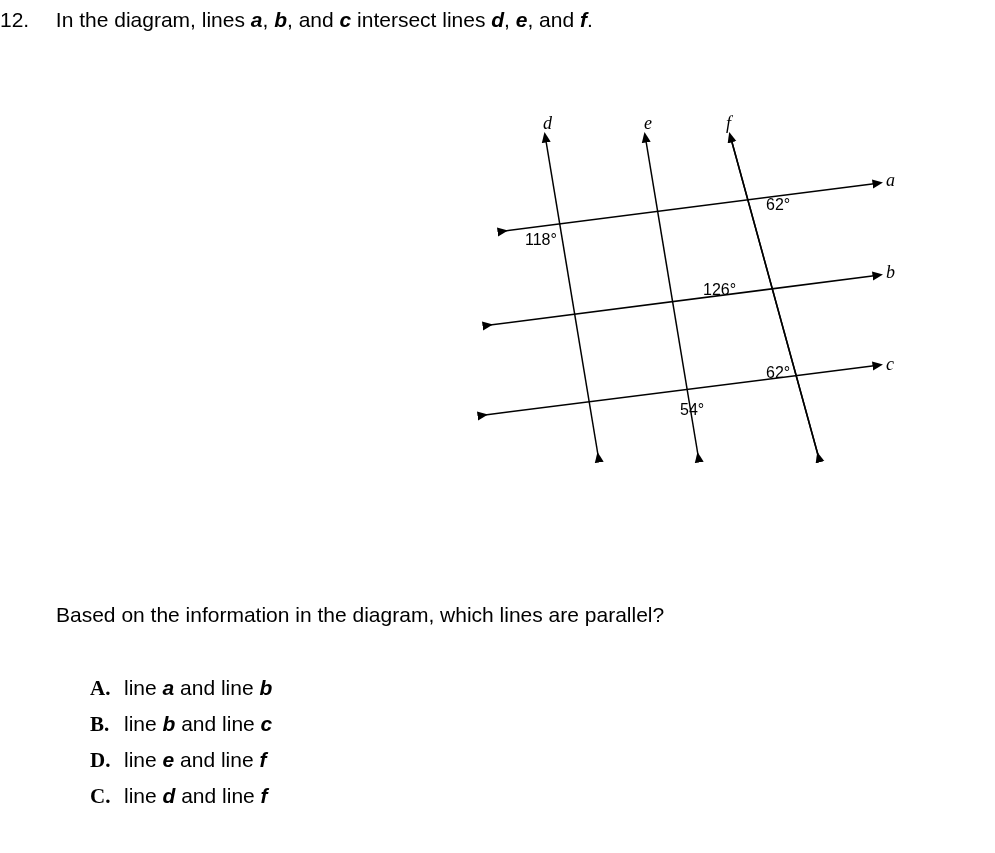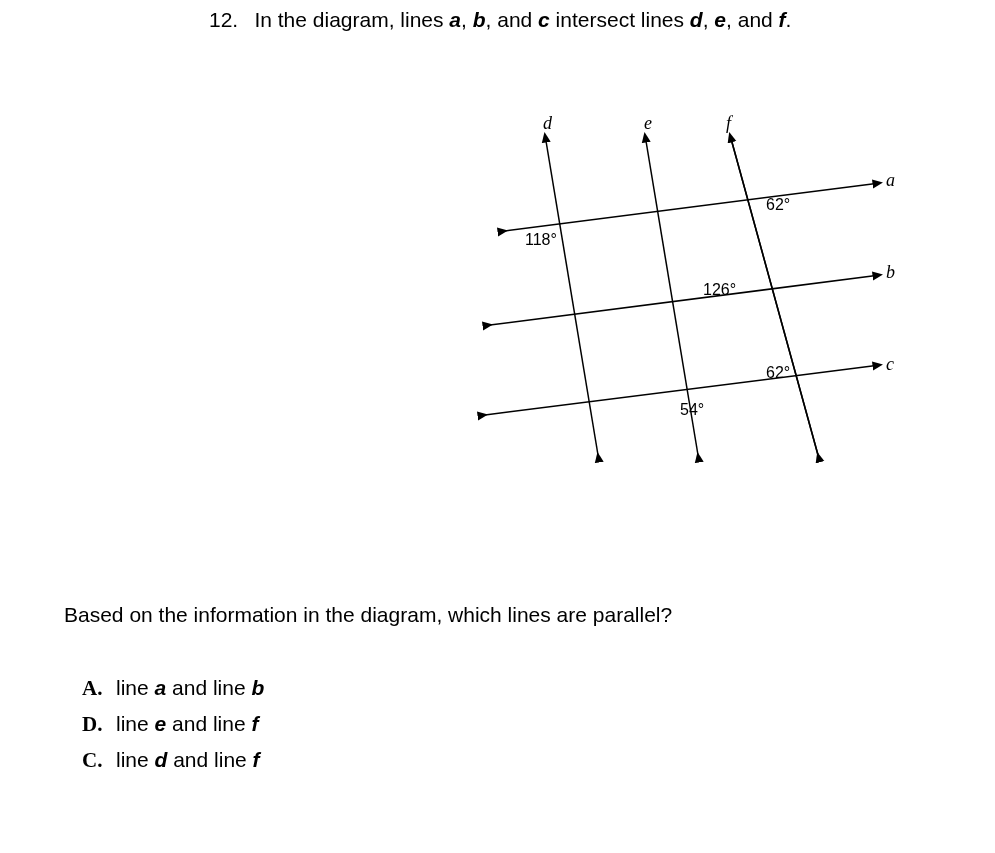--- a/index.html
+++ b/index.html
@@ -11,21 +11,20 @@
     background: #fff;
     width: 995px;
     height: 853px;
     position: relative;
   }
   .question-header {
     position: absolute;
     top: 8px;
     left: 0;
     width: 990px;
-    text-align: center;
   }
   .qnum {
     display: inline-block;
     width: 50px;
     vertical-align: top;
   }
   .qtext {
     display: inline;
   }
   .bold-ital {
@@ -48,30 +47,31 @@
     font-family: "Times New Roman", serif;
     font-size: 18px;
   }
   .angle-label {
     font-family: Verdana, Geneva, sans-serif;
     font-size: 16px;
   }
   .follow-question {
     position: absolute;
     top: 603px;
-    left: 64px;
+    left: 56px;
   }
   .choices {
     position: absolute;
     top: 670px;
     left: 82px;
     line-height: 1.72;
   }
   .choice-row {
     white-space: nowrap;
+    margin-left: 8px;
   }
   .choice-letter {
     font-family: "Times New Roman", serif;
     font-weight: bold;
     display: inline-block;
     width: 34px;
   }
 </style>
 </head>
 <body>
@@ -119,18 +119,21 @@
   </svg>
 </div>
 
 <div class="follow-question">Based on the information in the diagram, which lines are parallel?</div>
 
 <div class="choices">
   <div class="choice-row">
     <span class="choice-letter">A.</span><span>line </span><span class="bold-ital">a</span><span> and line </span><span class="bold-ital">b</span>
   </div>
   <div class="choice-row">
+    <span class="choice-letter">B.</span><span>line </span><span class="bold-ital">b</span><span> and line </span><span class="bold-ital">c</span>
+  </div>
+  <div class="choice-row">
     <span class="choice-letter">D.</span><span>line </span><span class="bold-ital">e</span><span> and line </span><span class="bold-ital">f</span>
   </div>
   <div class="choice-row">
     <span class="choice-letter">C.</span><span>line </span><span class="bold-ital">d</span><span> and line </span><span class="bold-ital">f</span>
   </div>
 </div>
 
 </body></html>

